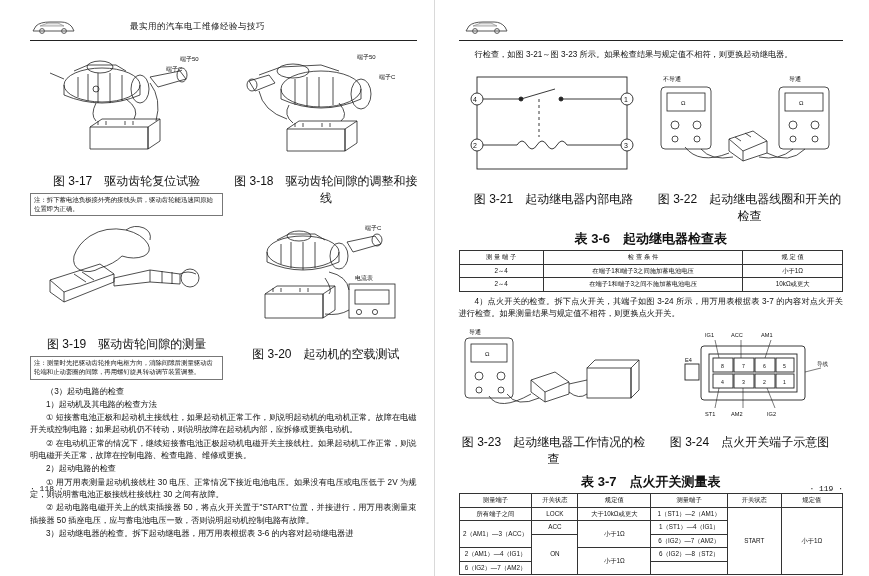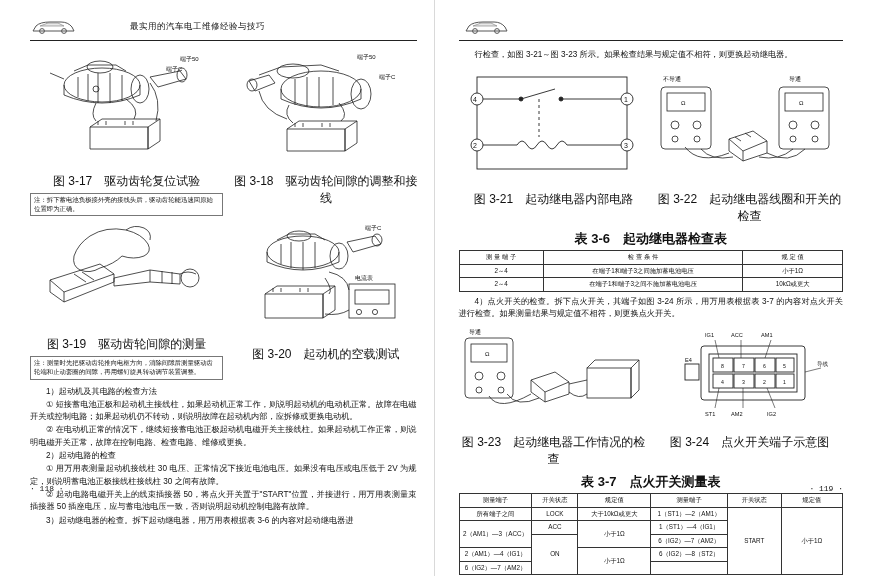--- a/index.html
+++ b/index.html
@@ -230,20 +230,21 @@
           <g font-size="6" fill="#111" font-family="'Liberation Sans',sans-serif">
             <text x="136" y="8">端子C</text>
             <text x="126" y="58">电流表</text>
           </g>
         </svg>
         <div class="figcap">图 3-20　起动机的空载测试</div>
       </div>
     </div>
 
     <div class="body-text" style="margin-top:6px;">
+      <p class="indent">（3）起动电路的检查</p>
       <p class="indent">1）起动机及其电路的检查方法</p>
       <p class="indent">① 短接蓄电池正极和起动机主接线柱，如果起动机正常工作，则说明起动机的电动机正常。故障在电磁开关或控制电路；如果起动机仍不转动，则说明故障在起动机内部，应拆修或更换电动机。</p>
       <p class="indent">② 在电动机正常的情况下，继续短接蓄电池正极起动机电磁开关主接线柱。如果起动机工作正常，则说明电磁开关正常，故障在控制电路、检查电路、维修或更换。</p>
       <p class="indent">2）起动电路的检查</p>
       <p class="indent">① 用万用表测量起动机接线柱 30 电压、正常情况下接近电池电压。如果没有电压或电压低于 2V 为规定，则说明蓄电池正极接线柱接线柱 30 之间有故障。</p>
       <p class="indent">② 起动电路电磁开关上的线束插接器 50，将点火开关置于"START"位置，并接进行，用万用表测量束插接器 50 插座电压，应与蓄电池电压一致，否则说明起动机控制电路有故障。</p>
       <p class="indent">3）起动继电器的检查。拆下起动继电器，用万用表根据表 3-6 的内容对起动继电器进</p>
     </div>
 
     <div class="pagenum l">· 118 ·</div>

